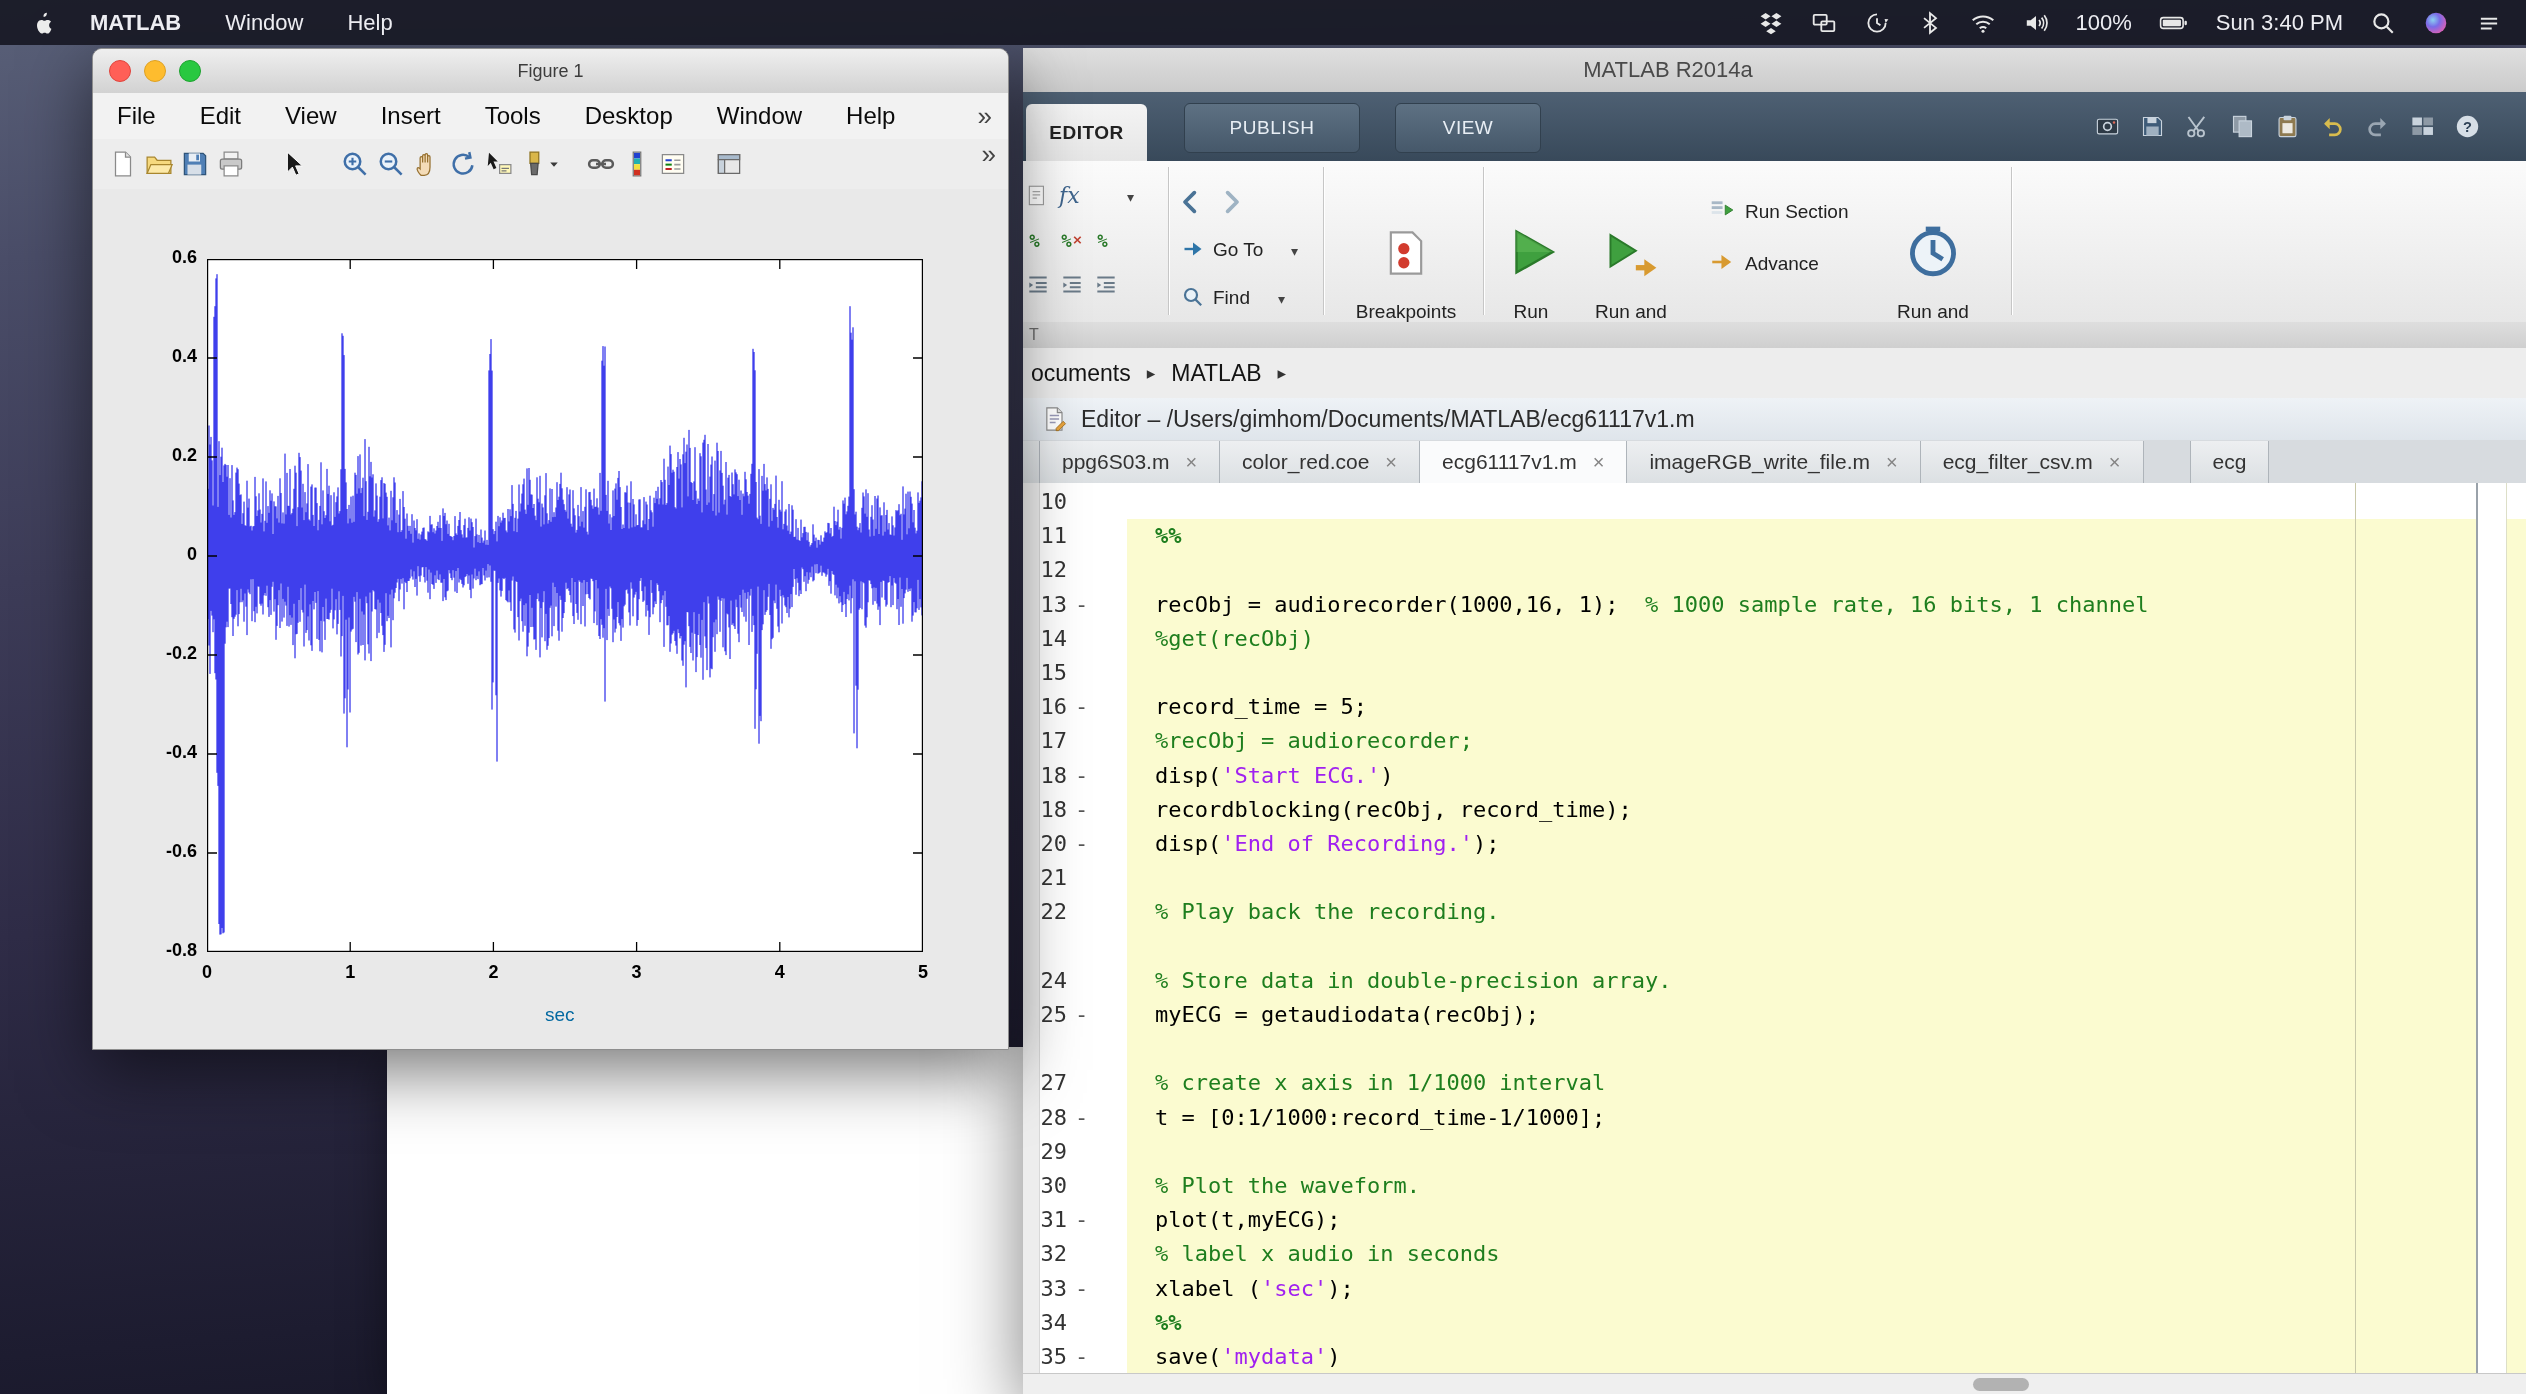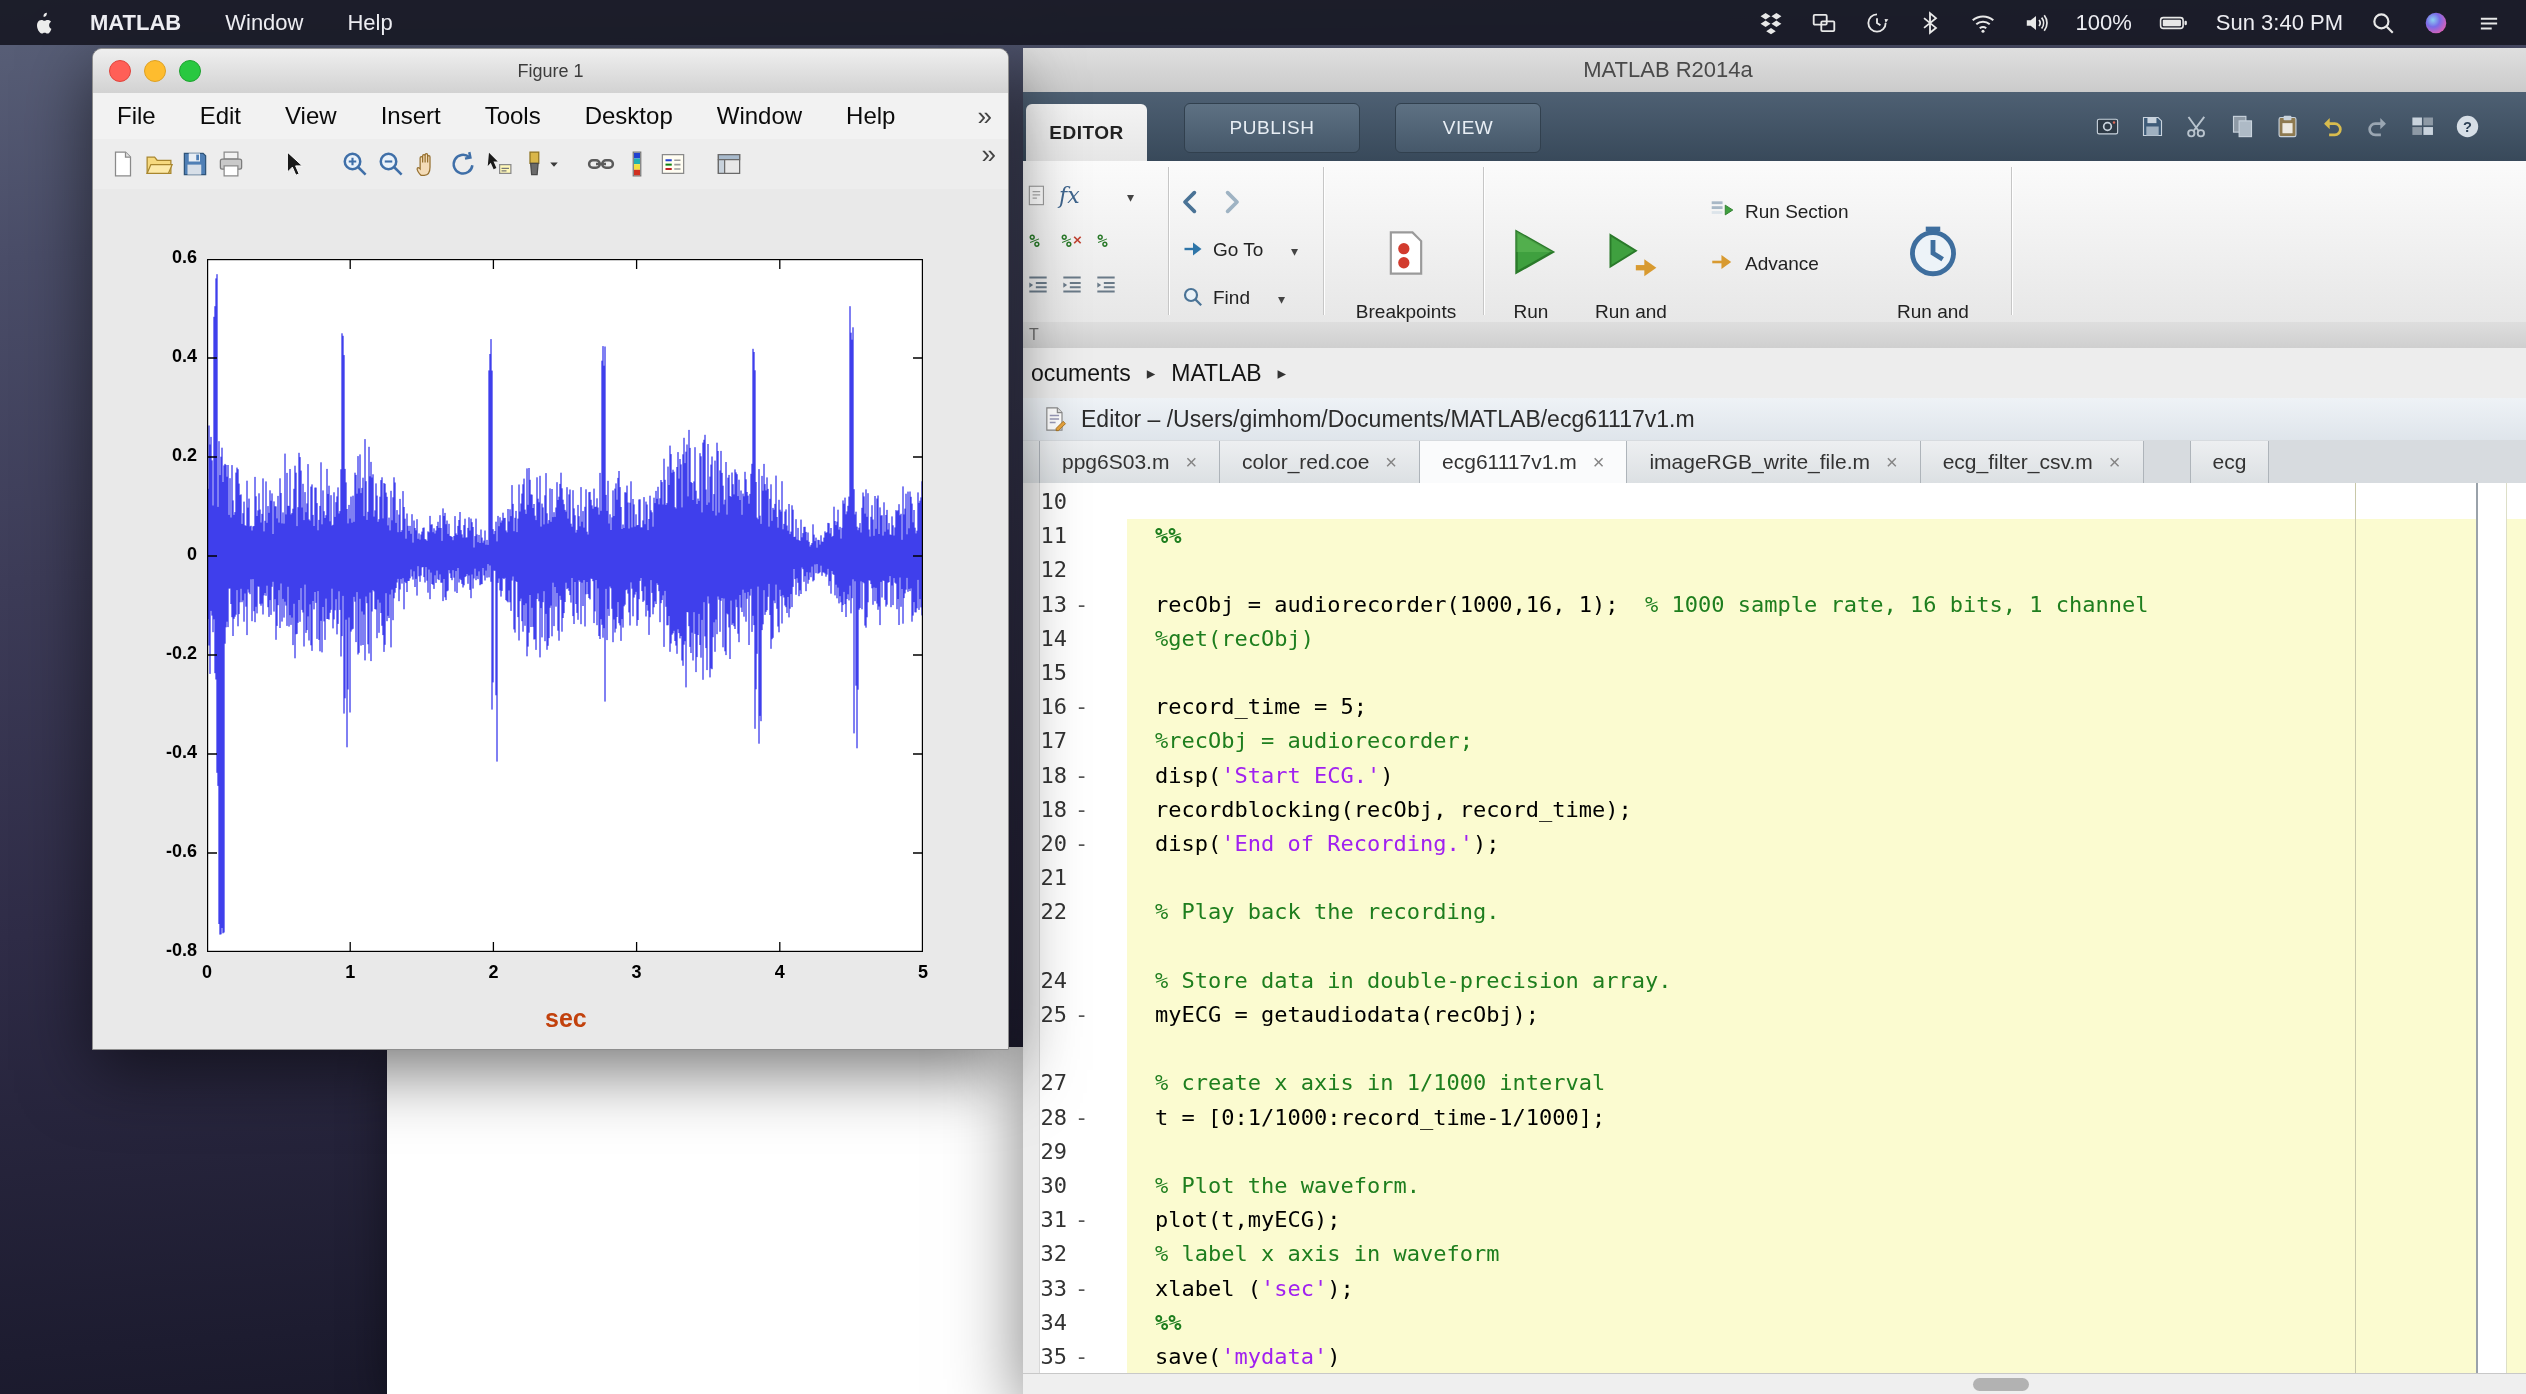--- a/index.html
+++ b/index.html
@@ -44,21 +44,21 @@
   .fm-ovf{margin-left:auto;margin-right:16px;color:#444;font-size:26px;}
   .fig-toolbar{position:absolute;left:0;top:90px;right:0;height:50px;background:#ededed;
     border-bottom:1px solid #c9c9c9;display:flex;align-items:center;padding-left:12px;}
   .fticon{width:36px;height:36px;display:flex;align-items:center;justify-content:center;}
   .fticon svg{width:30px;height:30px;}
   .f-ovf{position:absolute;right:12px;top:0px;font-size:26px;color:#444;}
   .fig-body{position:absolute;left:0;top:140px;right:0;bottom:0;background:#E9E9E9;}
   #plot{position:absolute;left:114px;top:70px;width:716px;height:693px;background:#ffffff;}
   .ylab{position:absolute;width:70px;text-align:right;font-size:18px;font-weight:600;color:#000;}
   .xlab{position:absolute;width:44px;text-align:center;font-size:18px;font-weight:600;color:#000;}
-  .seclab{position:absolute;font-size:25px;font-weight:700;color:#c2410c;}
+  .seclab{position:absolute;font-size:19px;font-weight:400;color:#0369a1;}
 
   
   #mlwin{position:absolute;left:1023px;top:48px;width:1503px;height:1346px;background:#ECECEC;
     box-shadow:0 20px 70px rgba(0,0,0,.5);z-index:10;}
   .ml-titlebar{position:absolute;left:0;top:0;right:0;height:44px;
     background:linear-gradient(#dfdfdf,#cbcbcb);border-bottom:1px solid #a9a9a9;}
   .ml-title{position:absolute;left:645px;transform:translateX(-50%);top:9px;font-size:22px;color:#4a4a4a;white-space:nowrap;}
   .ml-tabband{position:absolute;left:0;top:44px;right:0;height:69px;
     background:linear-gradient(#4e6073,#38495a);}
   .rtab{position:absolute;display:flex;align-items:center;justify-content:center;
@@ -504,21 +504,21 @@
         <div class="cl" style="top: 344px;"><span class="num">20</span><span class="dash">-</span><span class="code"><span class="tk-code">disp(</span><span class="tk-string">'End of Recording.'</span><span class="tk-code">);</span></span></div>
         <div class="cl" style="top: 378.2px;"><span class="num">21</span></div>
         <div class="cl" style="top: 412.4px;"><span class="num">22</span><span class="code"><span class="tk-comment">% Play back the recording.</span></span></div>
         <div class="cl" style="top: 480.8px;"><span class="num">24</span><span class="code"><span class="tk-comment">% Store data in double-precision array.</span></span></div>
         <div class="cl" style="top: 515px;"><span class="num">25</span><span class="dash">-</span><span class="code"><span class="tk-code">myECG = getaudiodata(recObj);</span></span></div>
         <div class="cl" style="top: 583.4px;"><span class="num">27</span><span class="code"><span class="tk-comment">% create x axis in 1/1000 interval</span></span></div>
         <div class="cl" style="top: 617.6px;"><span class="num">28</span><span class="dash">-</span><span class="code"><span class="tk-code">t = [0:1/1000:record_time-1/1000];</span></span></div>
         <div class="cl" style="top: 651.8px;"><span class="num">29</span></div>
         <div class="cl" style="top: 686px;"><span class="num">30</span><span class="code"><span class="tk-comment">% Plot the waveform.</span></span></div>
         <div class="cl" style="top: 720.2px;"><span class="num">31</span><span class="dash">-</span><span class="code"><span class="tk-code">plot(t,myECG);</span></span></div>
-        <div class="cl" style="top: 754.4px;"><span class="num">32</span><span class="code"><span class="tk-comment">% label x axis in waveform</span></span></div>
+        <div class="cl" style="top: 754.4px;"><span class="num">32</span><span class="code"><span class="tk-comment">% label x audio in seconds</span></span></div>
         <div class="cl" style="top: 788.6px;"><span class="num">33</span><span class="dash">-</span><span class="code"><span class="tk-code">xlabel (</span><span class="tk-string">'sec'</span><span class="tk-code">);</span></span></div>
         <div class="cl" style="top: 822.8px;"><span class="num">34</span><span class="code"><span class="tk-comment tk-b">%%</span></span></div>
         <div class="cl" style="top: 857px;"><span class="num">35</span><span class="dash">-</span><span class="code"><span class="tk-code">save(</span><span class="tk-string">'mydata'</span><span class="tk-code">)</span></span></div>
       </div>
   </div>
 
   <div class="ml-hscroll">
     <div class="thumb"></div>
   </div>
 </div>

